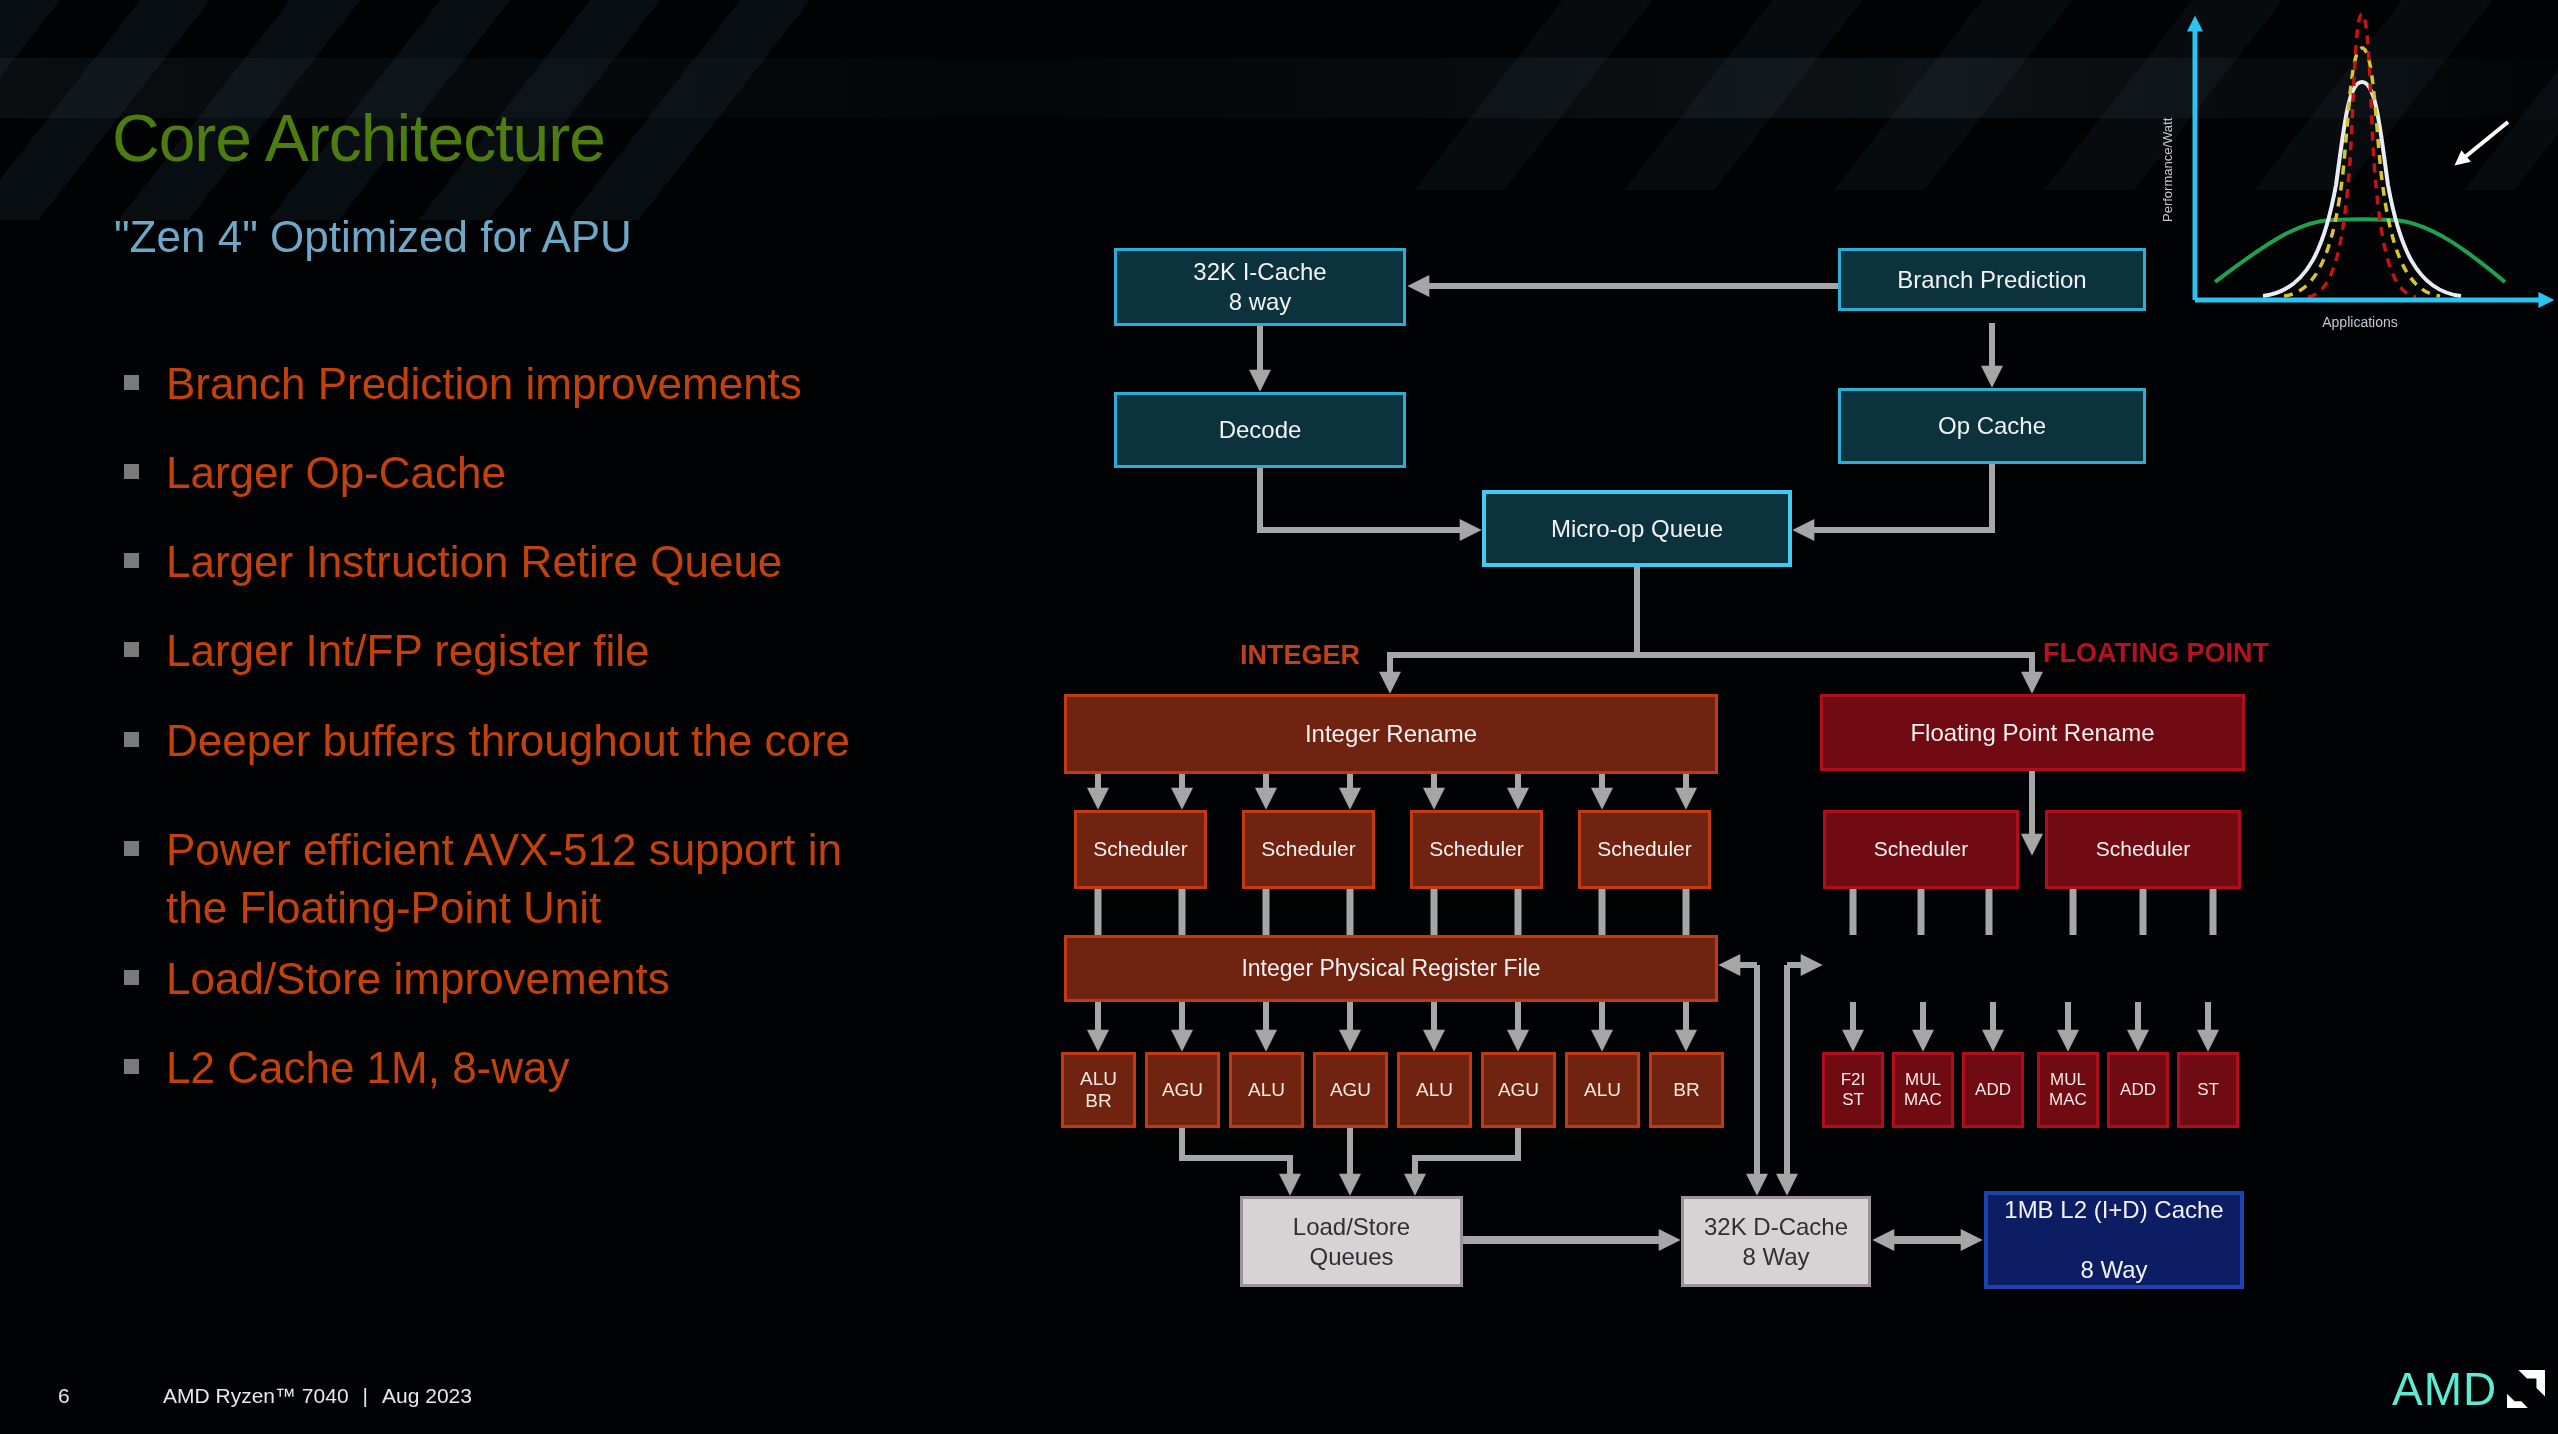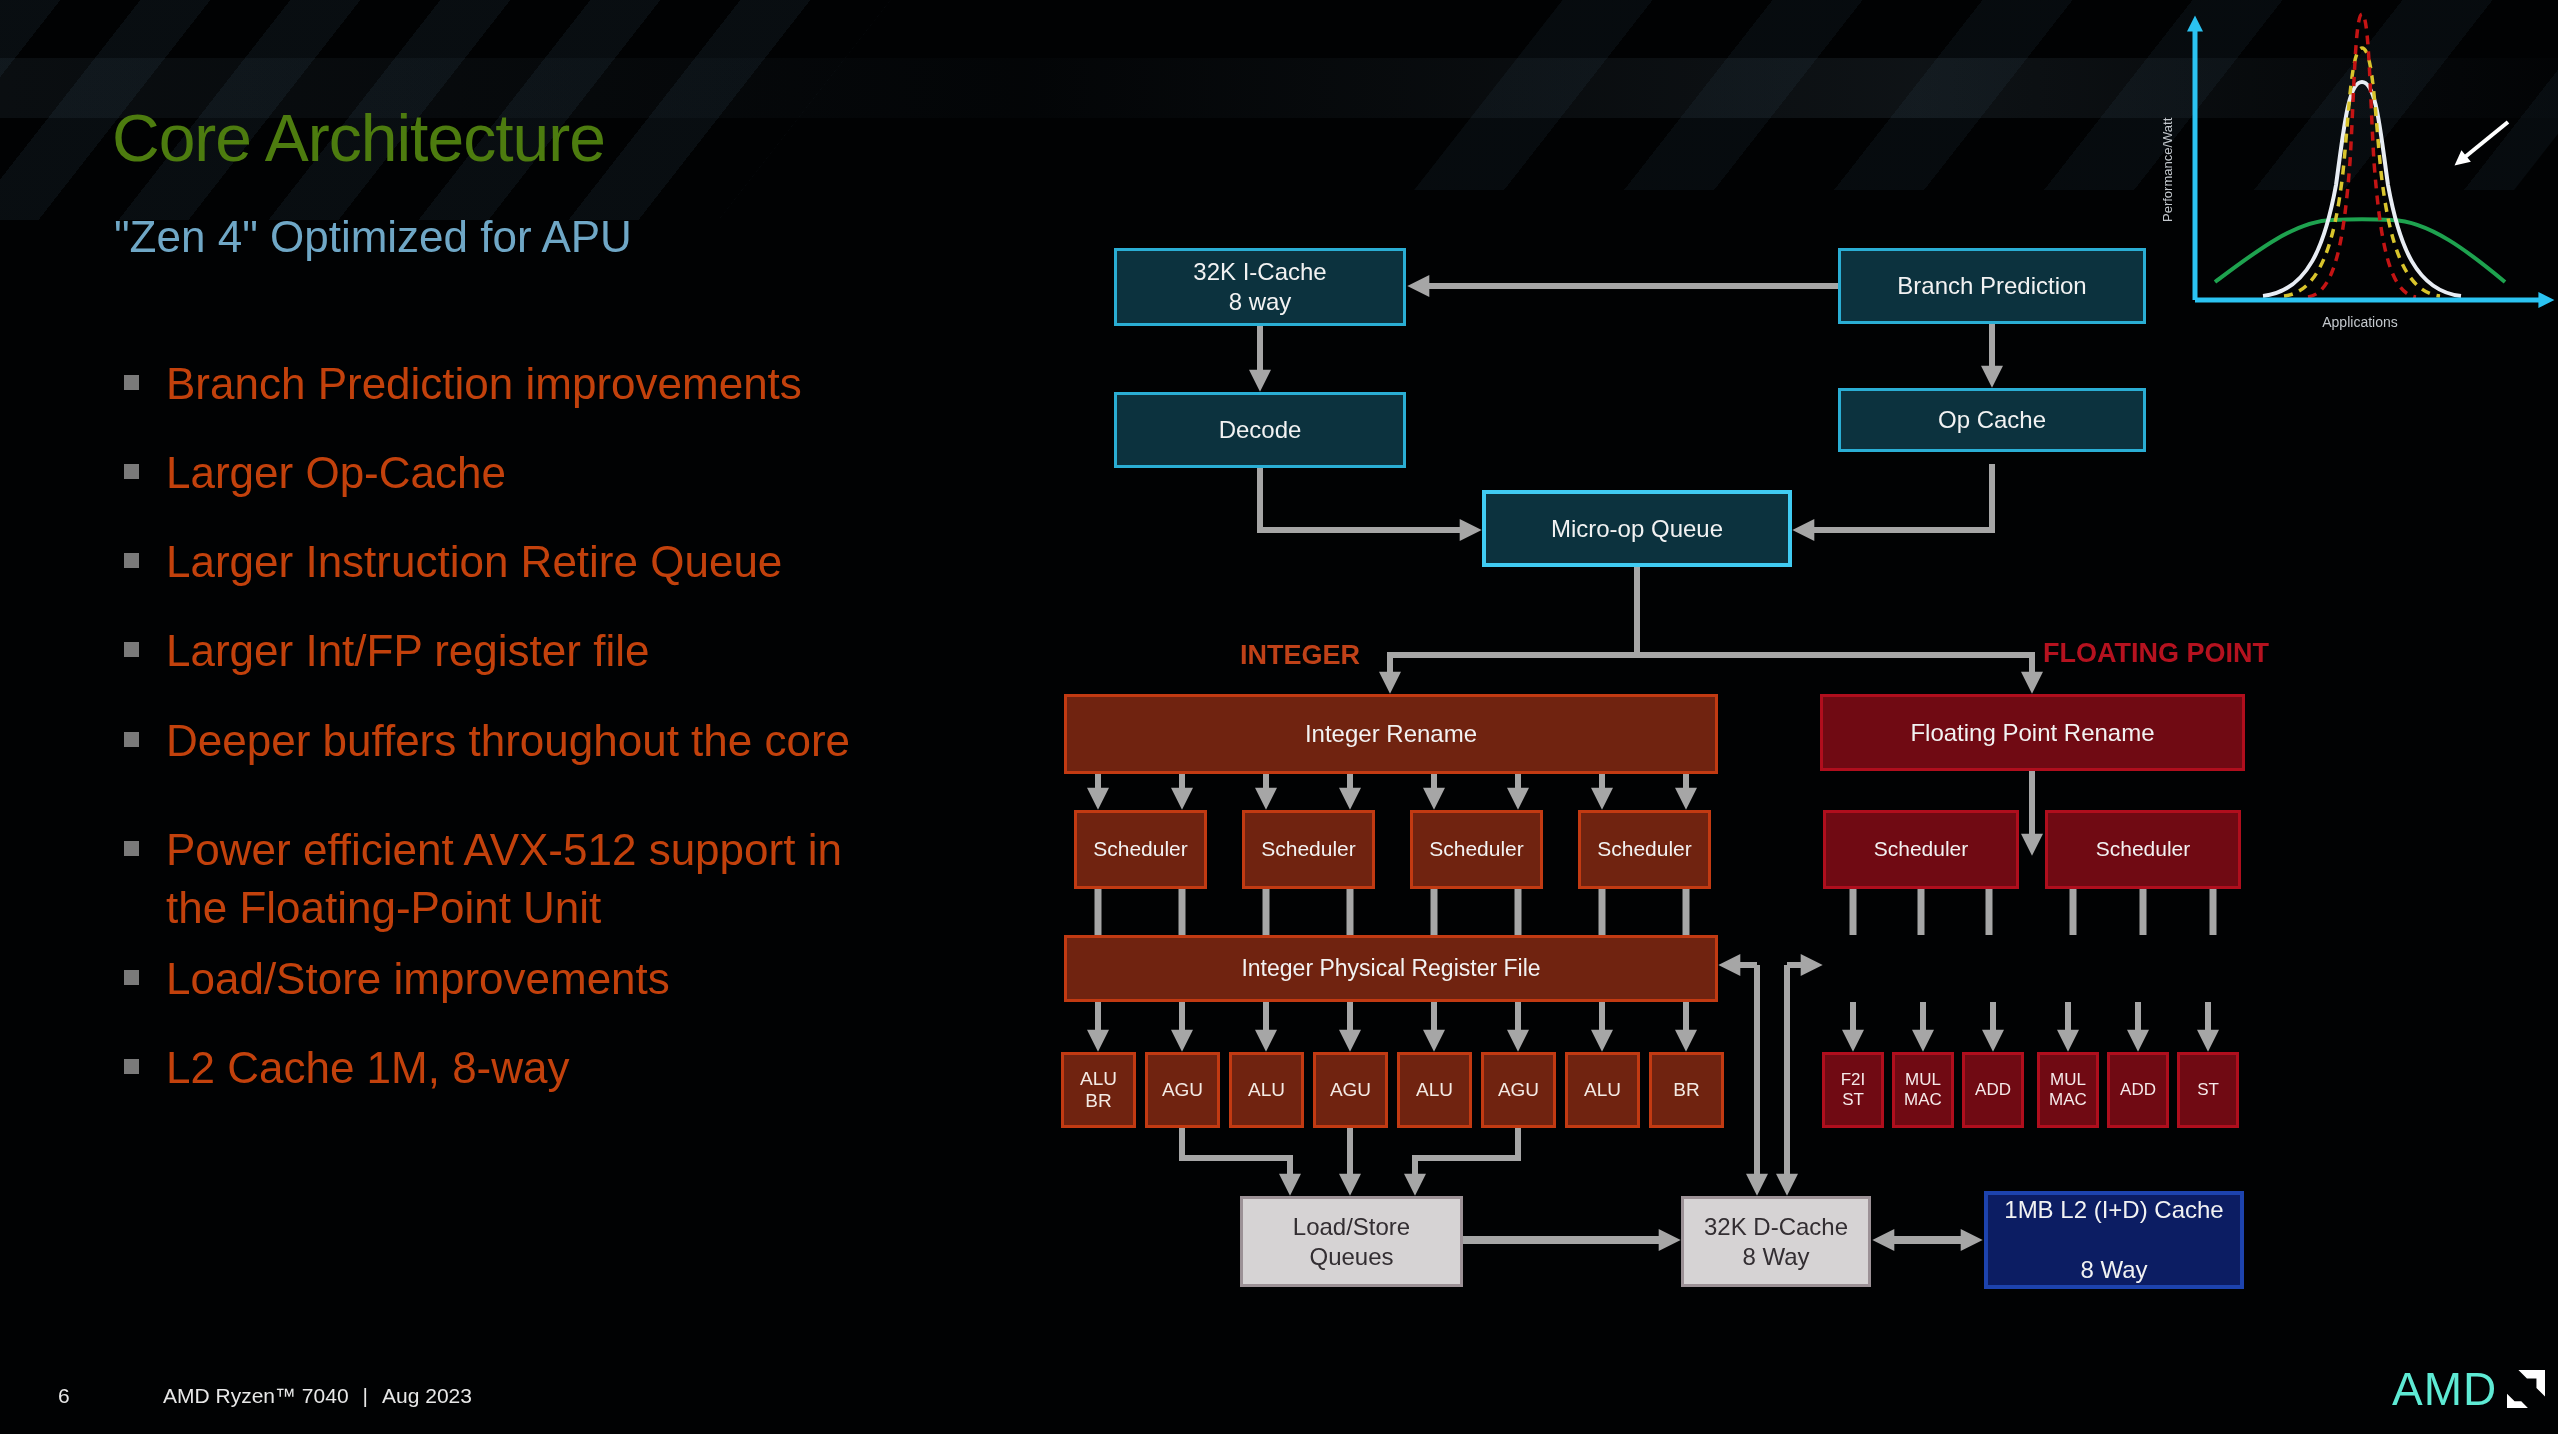--- a/index.html
+++ b/index.html
@@ -177,27 +177,27 @@
     <g class="gline" stroke-width="8">
       <path d="M1463 1240H1660" marker-end="url(#ar)"></path>
       <path d="M1893 1240H1962" marker-start="url(#ar)" marker-end="url(#ar)"></path>
     </g>
   </svg>
 
   <div class="box cyan" style="left:1114px;top:248px;width:292px;height:78px;">
     <span>32K I-Cache</span>
     <span>8 way</span>
   </div>
-  <div class="box cyan" style="left:1838px;top:248px;width:308px;height:76px;">
+  <div class="box cyan" style="left:1838px;top:248px;width:308px;height:63px;">
     <span>Branch Prediction</span>
   </div>
   <div class="box cyan" style="left:1114px;top:392px;width:292px;height:76px;">
     <span>Decode</span>
   </div>
-  <div class="box cyan" style="left:1838px;top:388px;width:308px;height:64px;">
+  <div class="box cyan" style="left:1838px;top:388px;width:308px;height:76px;">
     <span>Op Cache</span>
   </div>
   <div class="box cyan moq" style="left:1482px;top:490px;width:310px;height:77px;">
     <span>Micro-op Queue</span>
   </div>
 
   <div class="seclabel lab-int">INTEGER</div>
   <div class="seclabel lab-fp">FLOATING POINT</div>
 
   <div class="box intb rename" style="left:1064px;top:694px;width:654px;height:80px;">

